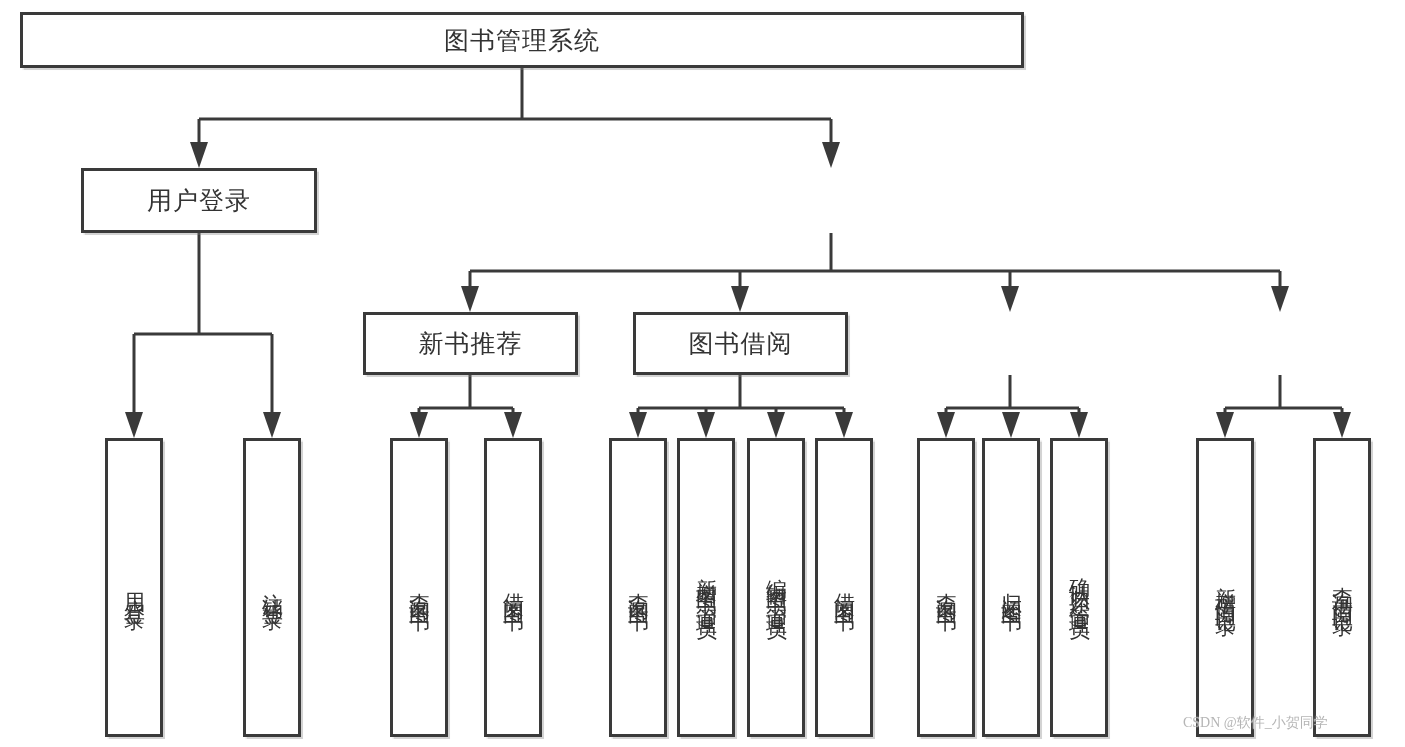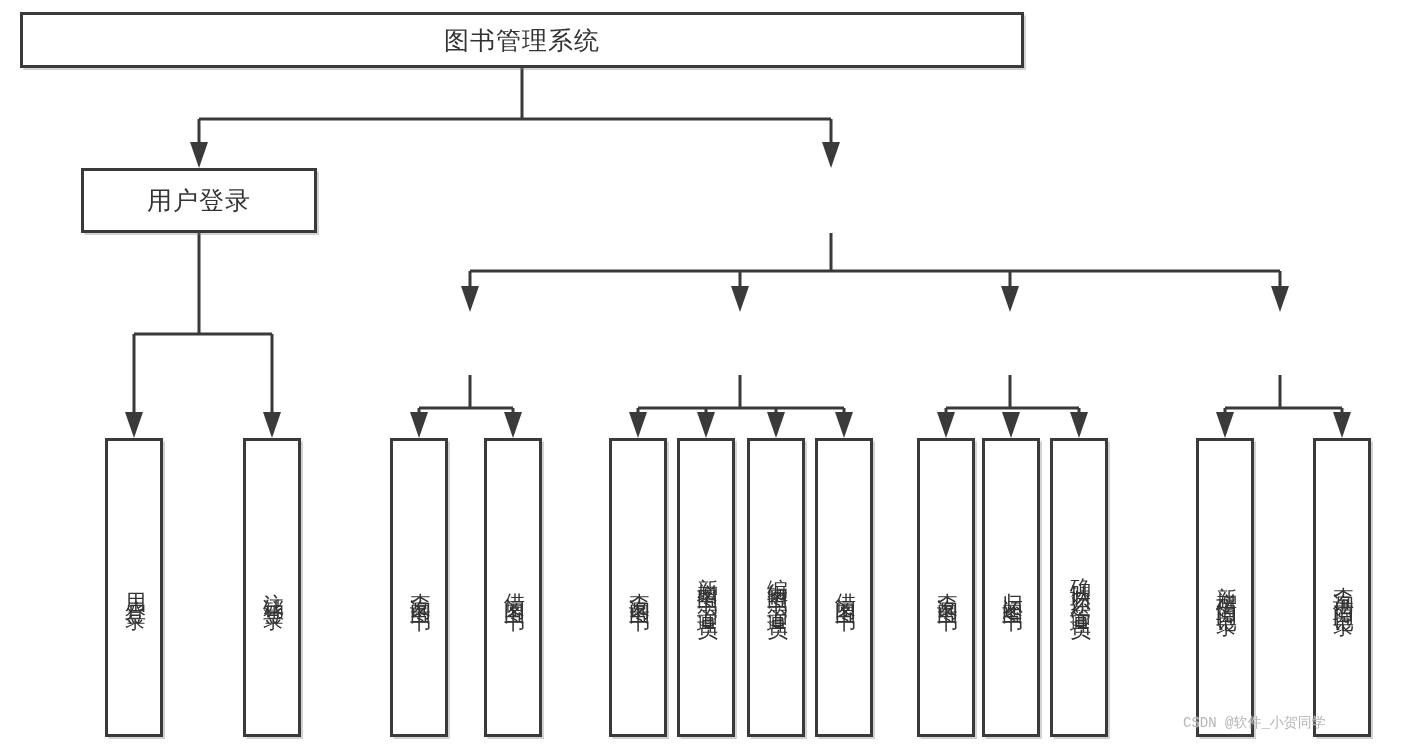--- a/index.html
+++ b/index.html
@@ -1,21 +1,21 @@
 <!DOCTYPE html>
 <html><head>
 <meta charset="utf-8">
 <style>
   html, body { margin: 0; padding: 0; background: #ffffff; }
   .stage {
     position: relative;
     width: 1405px;
     height: 747px;
     background: #ffffff;
-    font-family: Liberation Mono, monospace;
+    font-family: Liberation Serif, serif;
     overflow: hidden;
   }
   .wires { position: absolute; left: 0; top: 0; }
   .node {
     position: absolute;
     box-sizing: border-box;
     border: 3px solid #3a3a3a;
     background: #ffffff;
     display: flex;
     align-items: center;
@@ -103,20 +103,26 @@
   </svg>
 
   <div class="node h" style="left:20px; top:12px; width:1004px; height:56px">
     <span>图书管理系统</span>
   </div>
 
   <div class="node h" style="left:81px; top:168px; width:236px; height:65px">
     <span>用户登录</span>
   </div>
 
+  <div class="node h" style="left:363px; top:312px; width:215px; height:63px">
+    <span>新书推荐</span>
+  </div>
+  <div class="node h" style="left:633px; top:312px; width:215px; height:63px">
+    <span>图书借阅</span>
+  </div>
 
   <div class="node v" style="left:105px; top:438px; width:58px; height:299px">
     <span>用户登录</span>
   </div>
   <div class="node v" style="left:243px; top:438px; width:58px; height:299px">
     <span>注销登录</span>
   </div>
 
   <div class="node v" style="left:390px; top:438px; width:58px; height:299px">
     <span>查询图书</span>

